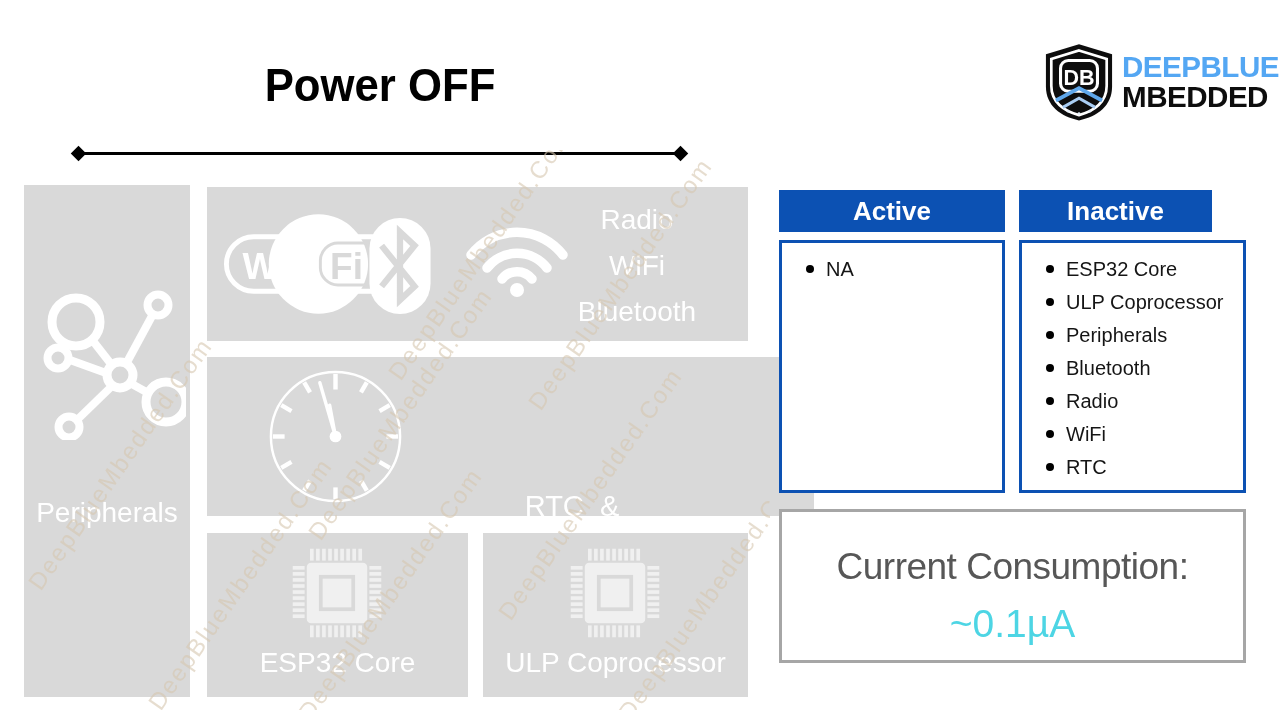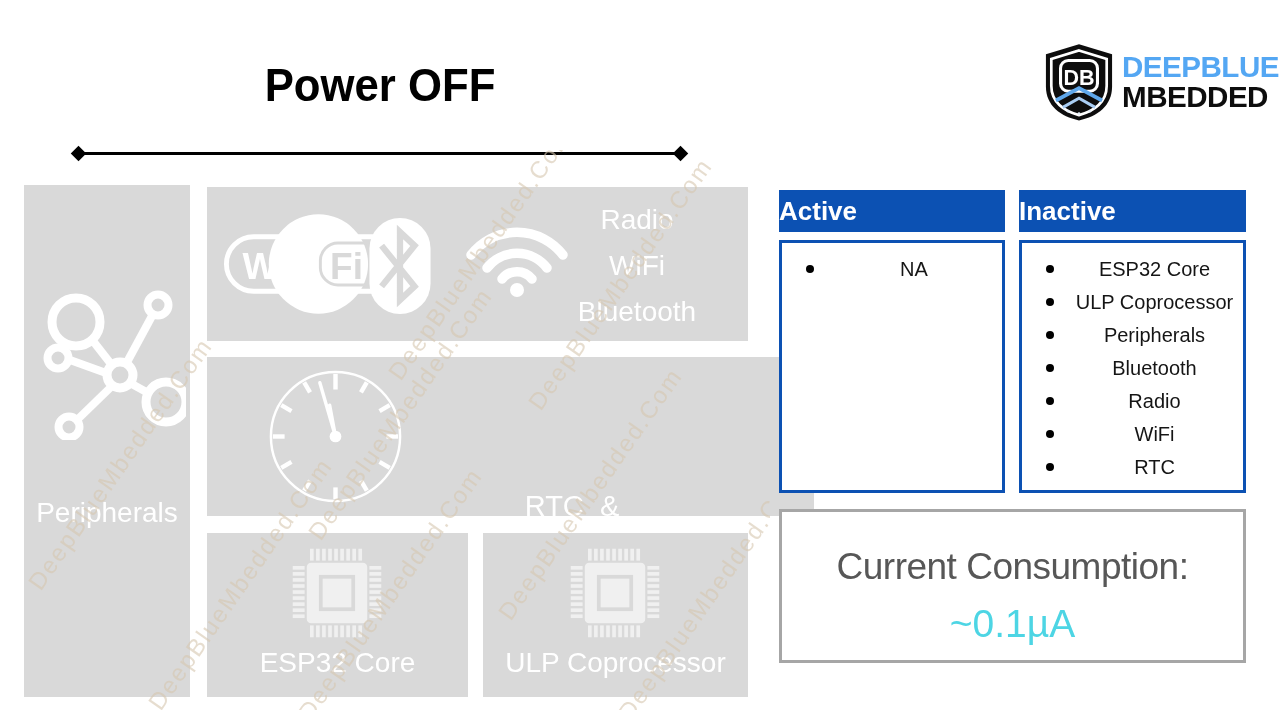--- a/index.html
+++ b/index.html
@@ -38,29 +38,29 @@
   
   #wm-layer { position:absolute; left:0; top:150px; width:770px; height:560px; pointer-events:none; z-index:6; overflow:hidden; }
   .wm {
     position:absolute; white-space:nowrap; font-size:24px; letter-spacing:2px;
     color:rgba(214,198,175,0.6); transform:rotate(-55deg); font-weight:400;
   }
 
   
   .hdr {
     position:absolute; height:42px; background:#0c51b3; color:#fff;
-    font-size:26px; font-weight:700; text-align:left; line-height:42px;
+    font-size:26px; font-weight:700; text-align:center; line-height:42px;
   }
   .hdr-active { left:779px; top:190px; width:226px; }
-  .hdr-inactive { left:1019px; top:190px; width:227px; }
+  .hdr-inactive { left:1019px; top:190px; width:193px; }
   .listbox { position:absolute; top:240px; height:253px; background:#fff; border:3px solid #0c51b3; }
   .listbox-active { left:779px; width:226px; }
   .listbox-inactive { left:1019px; width:227px; }
   .listbox ul { list-style:none; margin:16px 0 0 22px; }
-  .listbox li { font-size:20px; color:#151515; margin-bottom:12.5px; line-height:20.5px; position:relative; padding-left:22px;text-align:center; }
+  .listbox li { font-size:20px; color:#151515; margin-bottom:12.5px; line-height:20.5px; position:relative; padding-left:22px; }
   .listbox li::before { content:""; position:absolute; left:2px; top:6px; width:8px; height:8px; border-radius:50%; background:#000; }
 
   .consumption {
     position:absolute; left:779px; top:509px; width:467px; height:154px;
     background:#fff; border:3px solid #a6a6a6; text-align:center;
   }
   .consumption .label { margin-top:34px; font-size:37px; color:#575757; font-weight:500; letter-spacing:-0.5px; }
   .consumption .value { margin-top:14px; font-size:39px; color:#4dd5e4; font-weight:500;text-align:center; }
 
   

